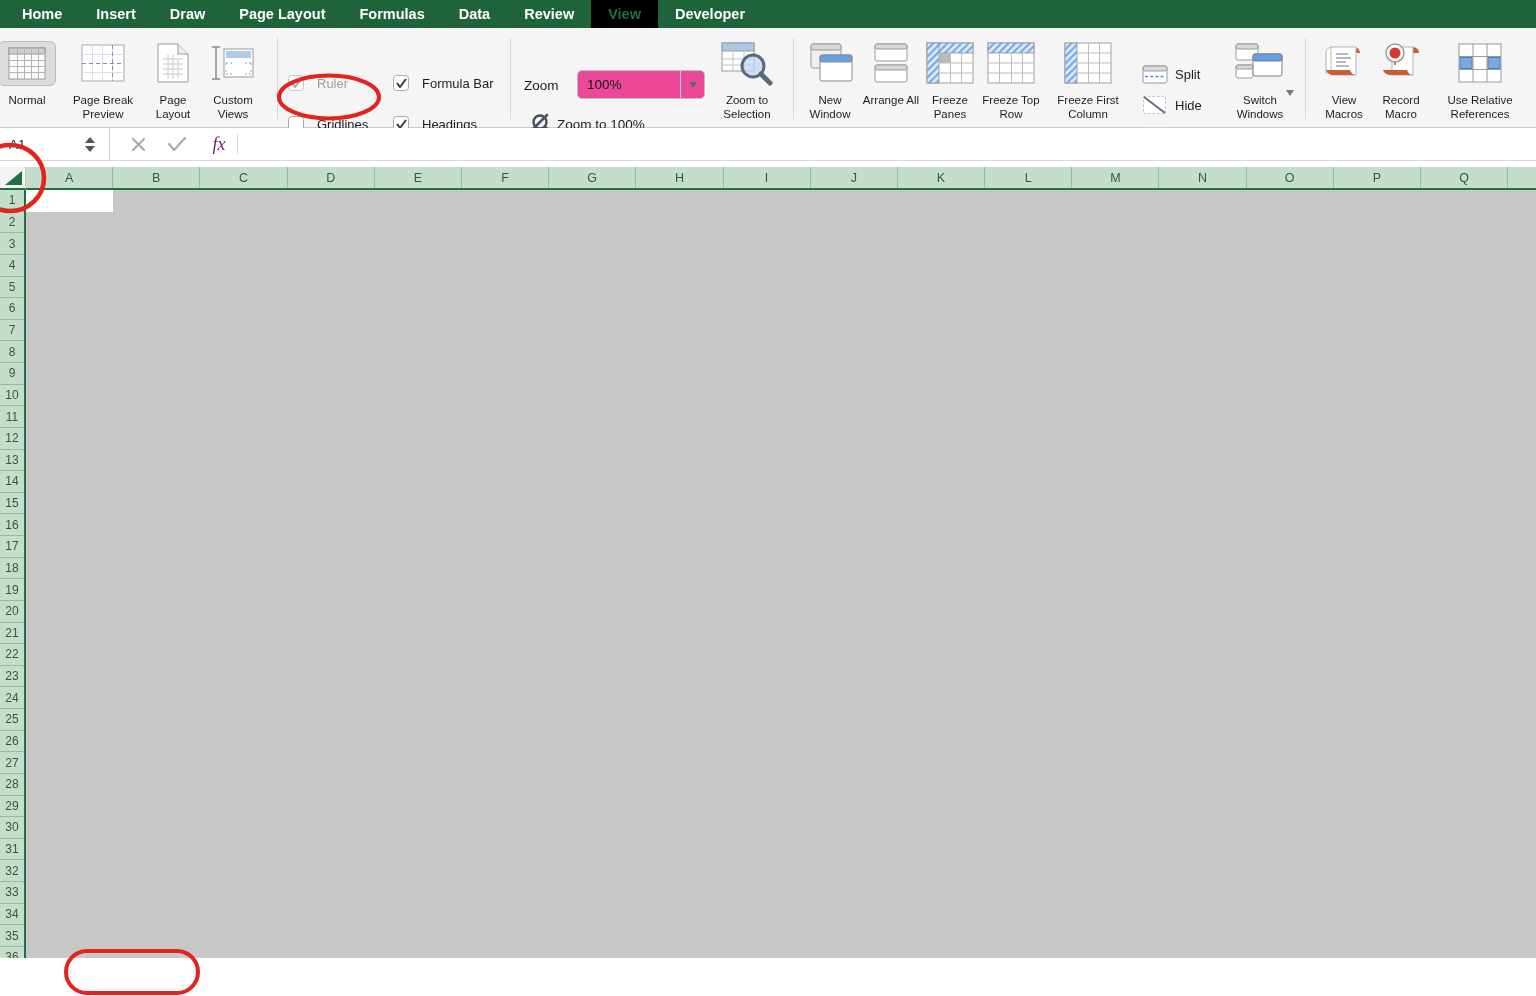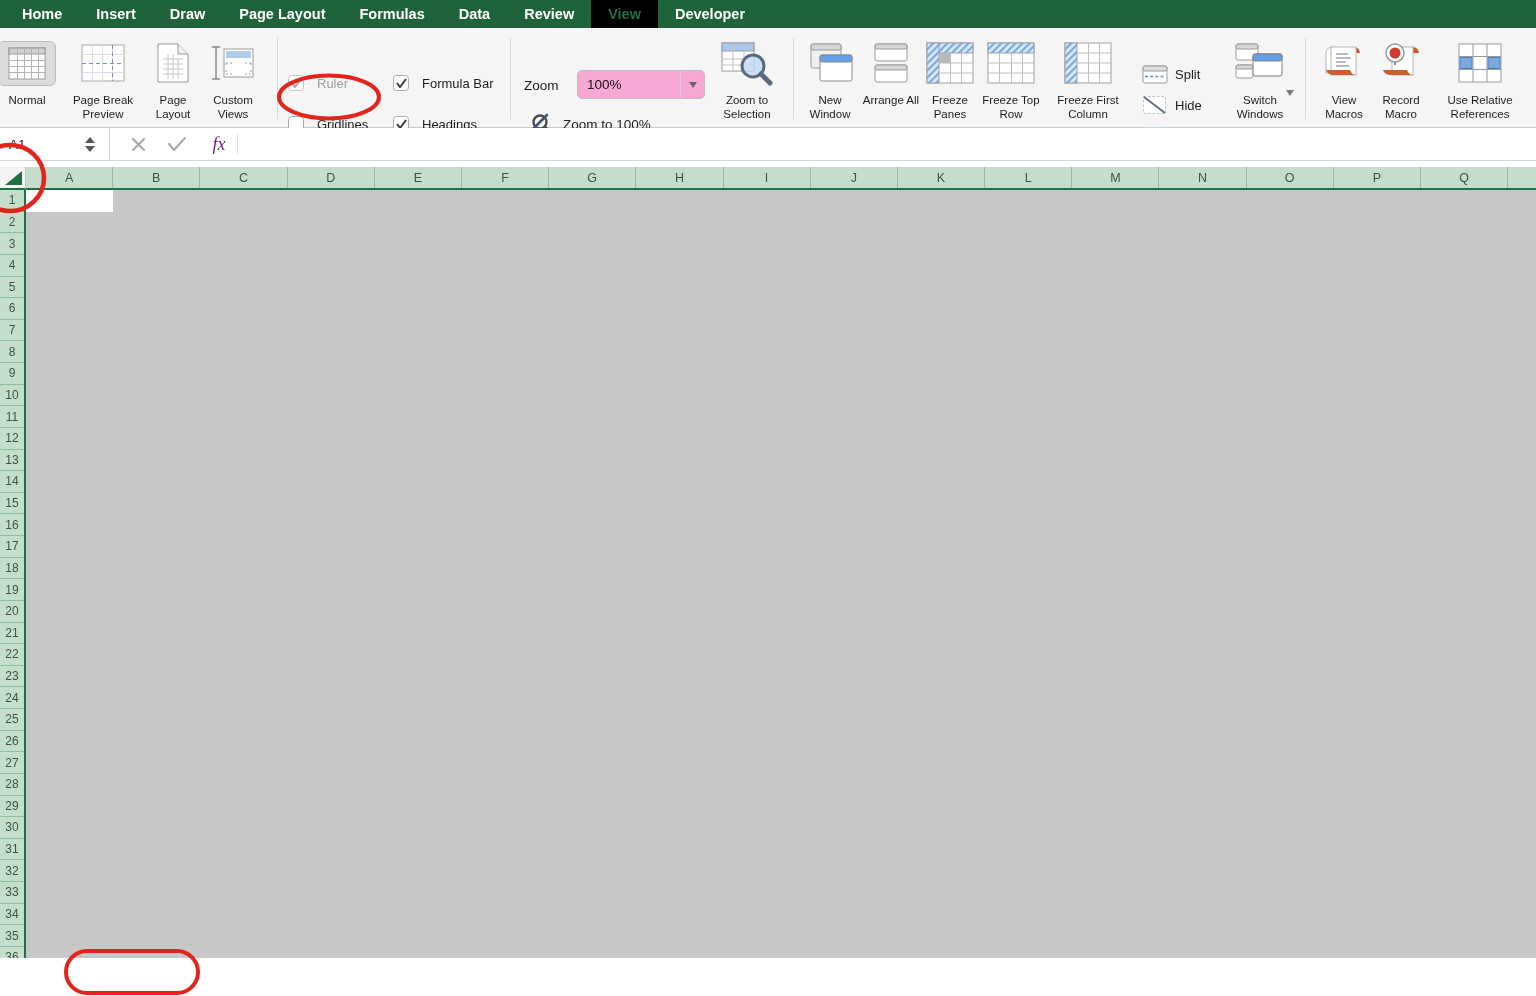--- a/index.html
+++ b/index.html
@@ -26,28 +26,28 @@
   .bl{font-size:11.5px;color:#1d1d1d;text-align:center;line-height:1.22;margin-top:1px;}
   .bl.gray{color:#a9a9a9;}
 
   .cbrow{position:absolute;display:flex;align-items:center;gap:13px;font-size:13px;color:#1d1d1d;}
   .cbx{width:16px;height:16px;border:1.5px solid #ababab;border-radius:3.5px;background:#fff;
        display:flex;align-items:center;justify-content:center;}
   .cbx.dis{border-color:#c6c6c6;}
   .cbrow.disabled{color:#9e9e9e;}
 
   .zlabel{position:absolute;left:524px;top:50px;font-size:13.5px;color:#1d1d1d;}
-  .zdrop{position:absolute;left:577px;top:42px;width:128px;height:29px;background:#f9a8d4;
+  .zdrop{position:absolute;left:577px;top:42px;width:128px;height:29px;background:#ec4899;
          border:1px solid #bdbdbd;border-radius:5px;display:flex;align-items:center;gap:44px;}
   .zval{flex:1;padding-left:9px;font-size:13.5px;color:#111;}
   .zarrowbox{width:24px;height:100%;border-left:1px solid #d4d4d4;display:flex;
              align-items:center;justify-content:center;}
   .tri-down{width:0;height:0;border-left:4.5px solid transparent;border-right:4.5px solid transparent;
             border-top:6px solid #666;}
-  .z100row{position:absolute;left:530px;top:84px;display:flex;align-items:center;gap:9px;
+  .z100row{position:absolute;left:530px;top:84px;display:flex;align-items:center;gap:3px;
            font-size:13.5px;color:#1d1d1d;}
   .minirow{position:absolute;display:flex;align-items:center;gap:7px;font-size:13px;color:#1d1d1d;}
 
   
   .fbar{position:absolute;left:0;top:128px;width:1536px;height:33px;background:#fff;
         border-bottom:1px solid #d6d6d6;}
   .namebox{position:absolute;left:0;top:0;width:110px;height:32px;border-right:1px solid #cfcfcf;
            display:flex;align-items:center;}
   .nametext{padding-left:9px;font-size:13.5px;color:#1c1c1c;flex:1;}
   .stepper{display:flex;flex-direction:column;gap:3px;margin-right:14px;}

